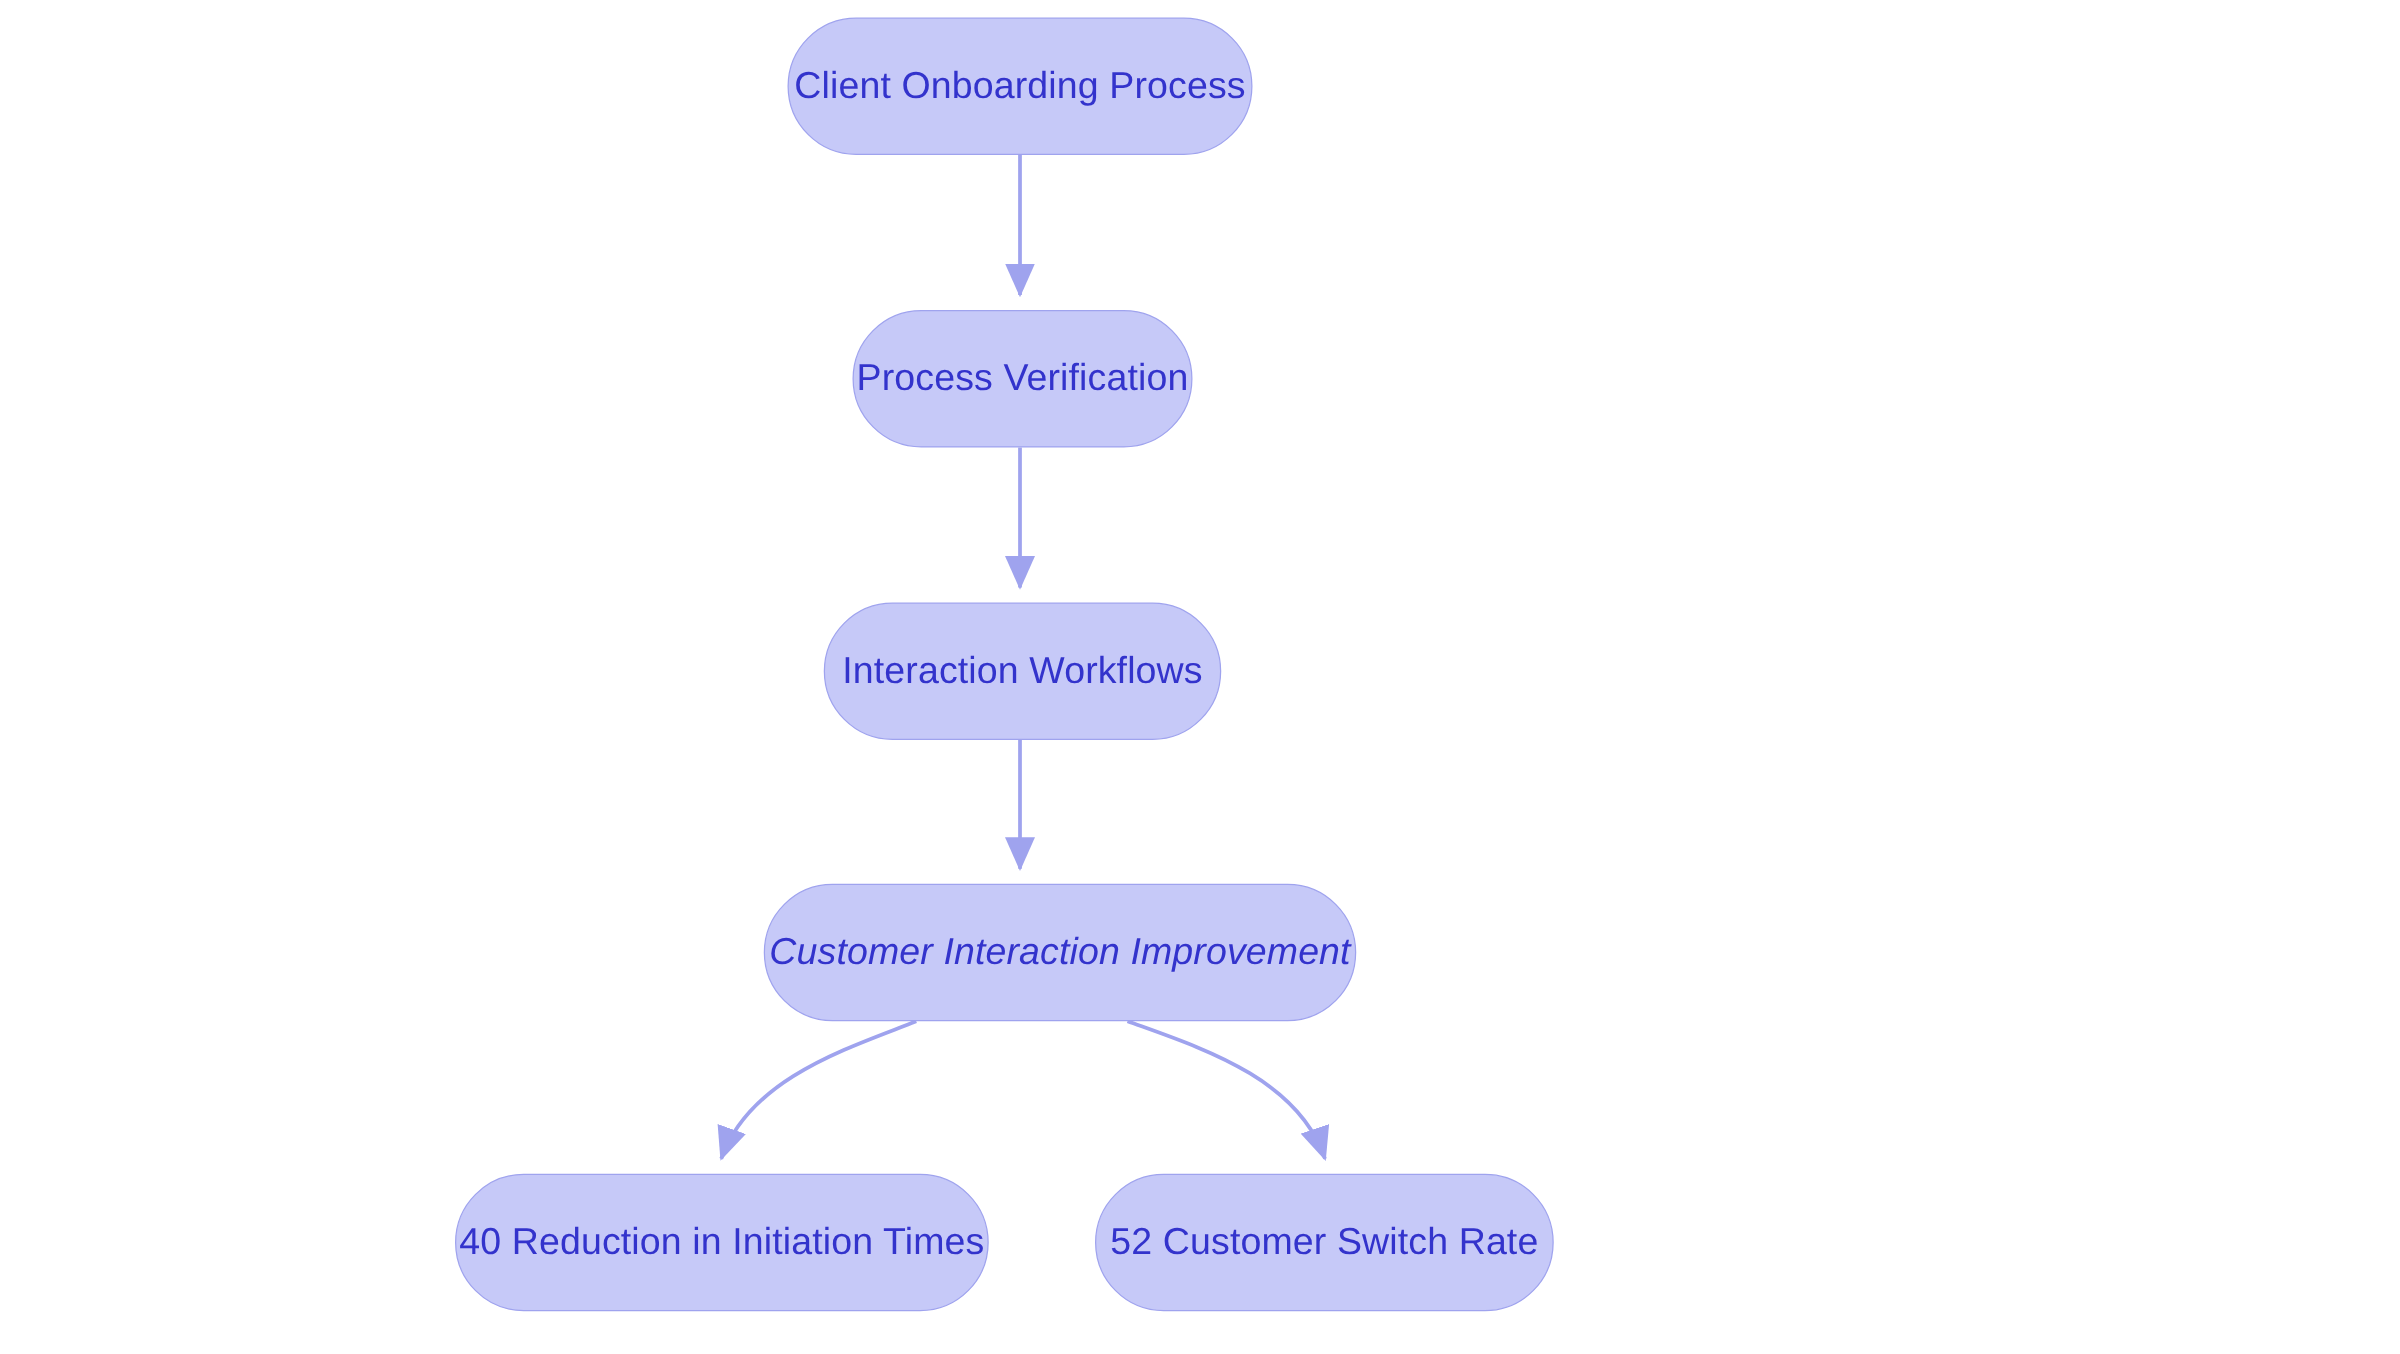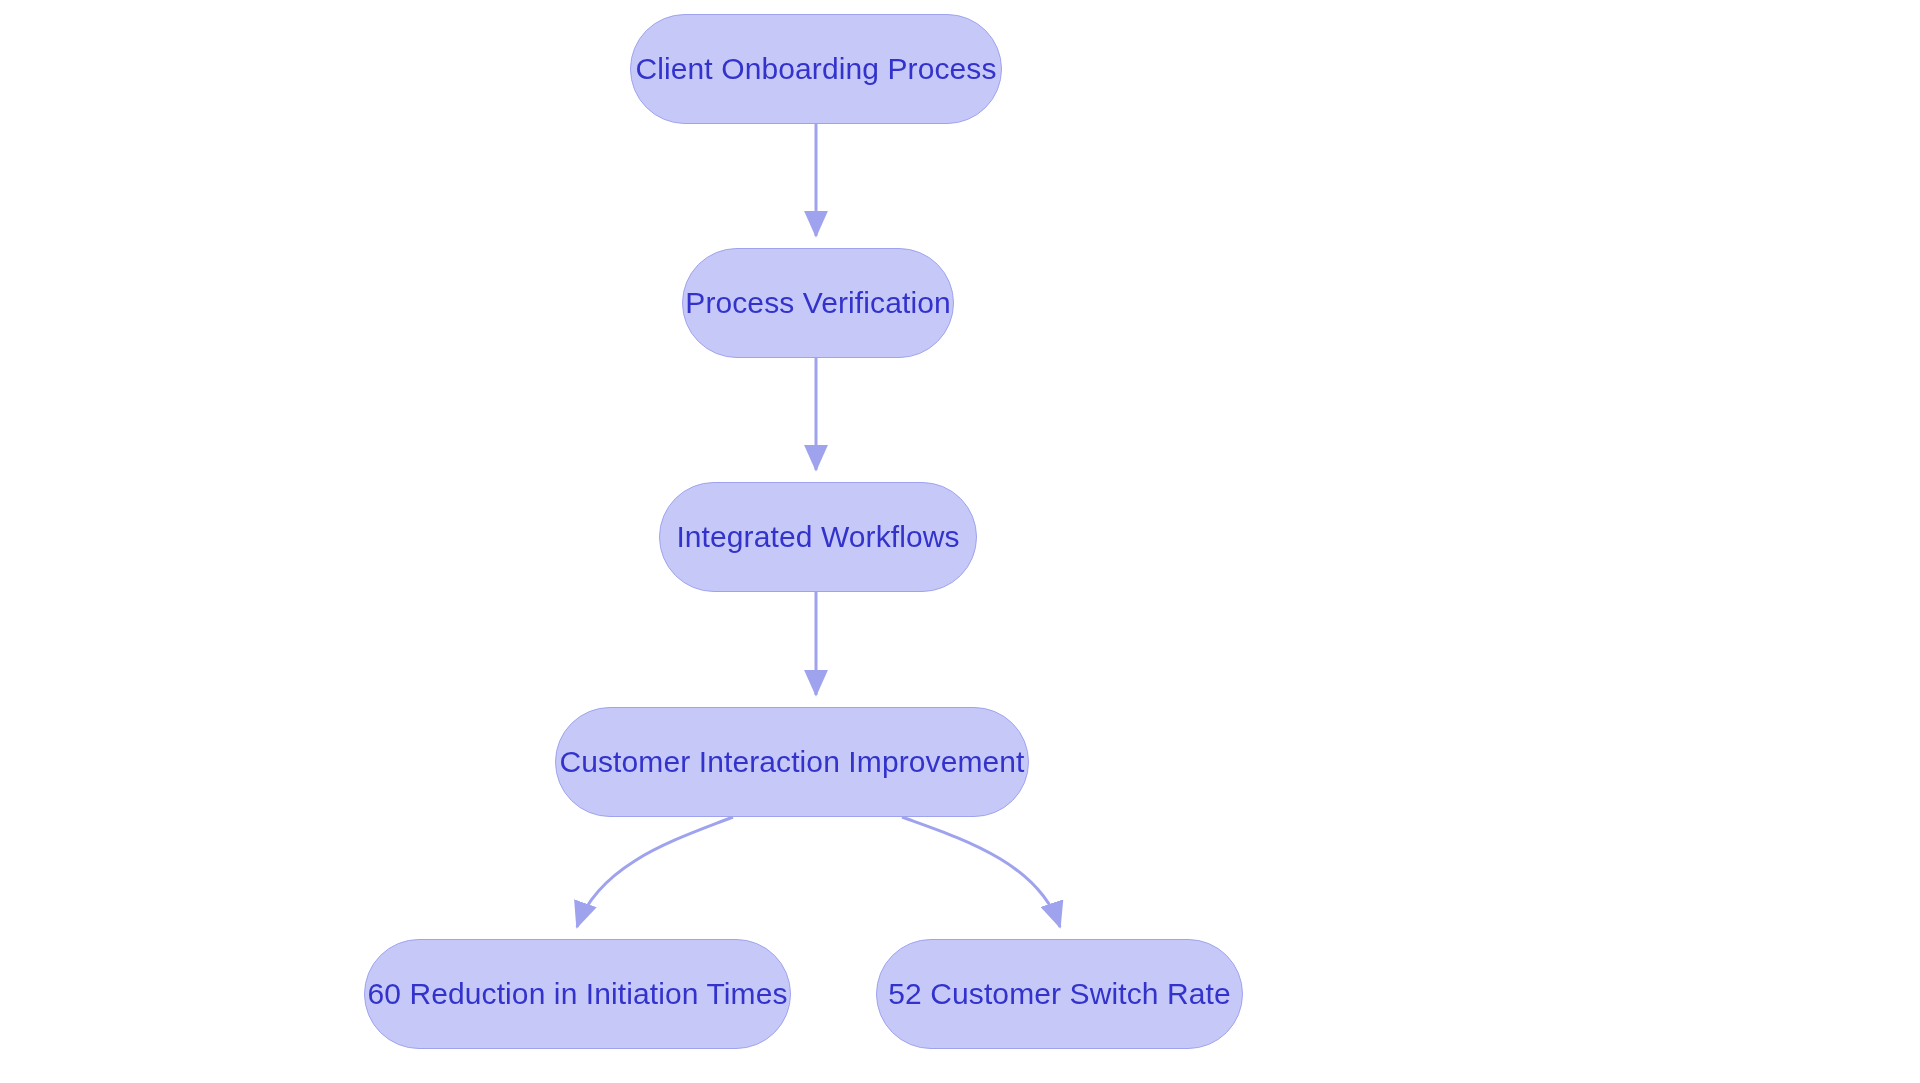--- a/index.html
+++ b/index.html
@@ -46,21 +46,21 @@
     font-size: 30px;
     font-weight: 400;
     letter-spacing: 0.1px;
     color: #3333cc;
     line-height: 1;
   }
   
   #node-onboarding   { left: 610px;  top: 14px;   width: 372px; height: 110px; }
   #node-verification { left: 662px;  top: 248px;  width: 272px; height: 110px; }
   #node-workflows    { left: 639px;  top: 482px;  width: 318px; height: 110px; }
-  #node-improvement  { left: 535px;  top: 707px;  width: 474px; height: 110px; }
+  #node-improvement  { left: 591px;  top: 707px;  width: 474px; height: 110px; font-style: italic; }
   #node-reduction    { left: 344px;  top: 939px;  width: 427px; height: 110px; }
   #node-switchrate   { left: 856px;  top: 939px;  width: 367px; height: 110px; }
 </style>
 </head>
 <body>
 
 <div id="diagram">
 
   <svg id="edge-layer" viewBox="0 0 1920 1083" width="1920" height="1083" xmlns="http://www.w3.org/2000/svg">
     <defs>
@@ -82,28 +82,28 @@
 
   <div class="node" id="node-onboarding">
     <span class="node-label">Client Onboarding Process</span>
   </div>
 
   <div class="node" id="node-verification">
     <span class="node-label">Process Verification</span>
   </div>
 
   <div class="node" id="node-workflows">
-    <span class="node-label">Integrated Workflows</span>
+    <span class="node-label">Interaction Workflows</span>
   </div>
 
   <div class="node" id="node-improvement">
     <span class="node-label">Customer Interaction Improvement</span>
   </div>
 
   <div class="node" id="node-reduction">
-    <span class="node-label">60 Reduction in Initiation Times</span>
+    <span class="node-label">40 Reduction in Initiation Times</span>
   </div>
 
   <div class="node" id="node-switchrate">
     <span class="node-label">52 Customer Switch Rate</span>
   </div>
 
 </div>
 
 </body></html>

